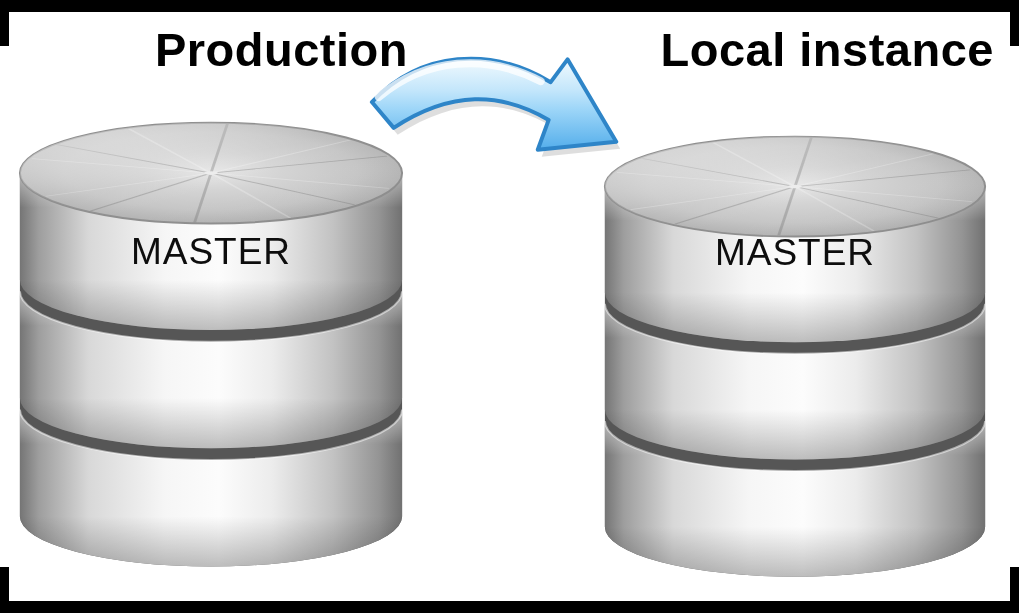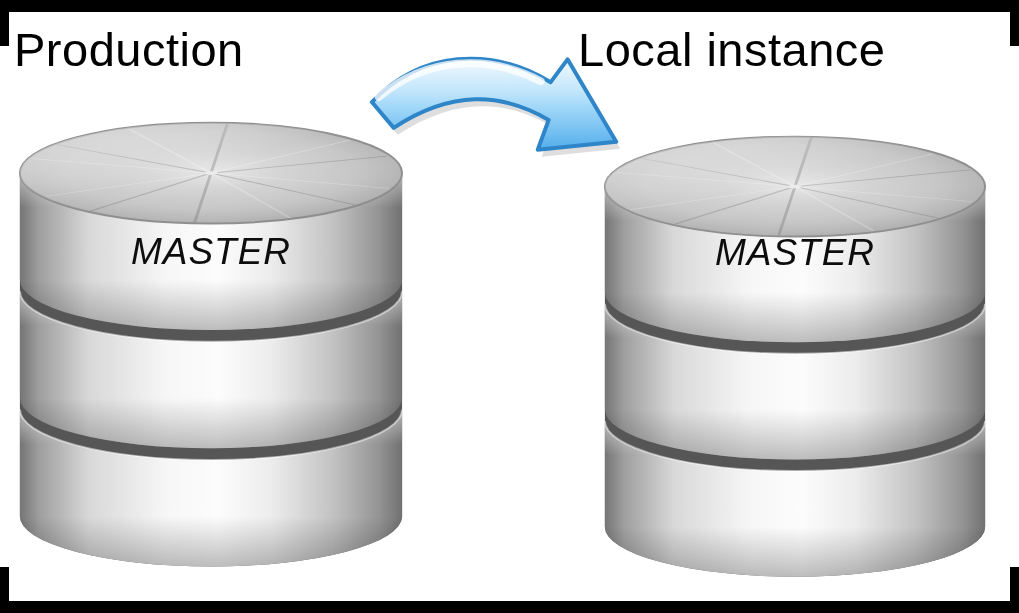--- a/index.html
+++ b/index.html
@@ -18,28 +18,28 @@
   .frame-stub {
     position:absolute; width:9px; height:46px; background:#000;
   }
   .frame-stub.tl { left:0; top:0; }
   .frame-stub.tr { right:0; top:0; }
   .frame-stub.bl { left:0; bottom:0; }
   .frame-stub.br { right:0; bottom:0; }
 
   .title {
     position:absolute; top:22px;
-    font-size:47px; font-weight:400; color:#000;
-    text-align:left; white-space:nowrap;
+    font-size:47px; font-weight:700; color:#000;
+    text-align:right; white-space:nowrap;
     letter-spacing:0.5px;
   }
   #title-left  { left:14px;  width:394px; }
   #title-right { left:578px; width:416px; }
 
-  .db-group { position:absolute;font-style:italic; }
+  .db-group { position:absolute; }
   #left-db  { left:14px;  top:113px; width:394px; height:470px; }
   #right-db { left:599px; top:127px; width:392px; height:466px; }
   .db-group svg.db { position:absolute; left:0; top:0; width:100%; height:100%; }
 
   .db-label {
     position:absolute; left:0; right:0;
     text-align:center;
     font-size:37px; font-weight:400; color:#0d0d0d;
     letter-spacing:1px;
   }

